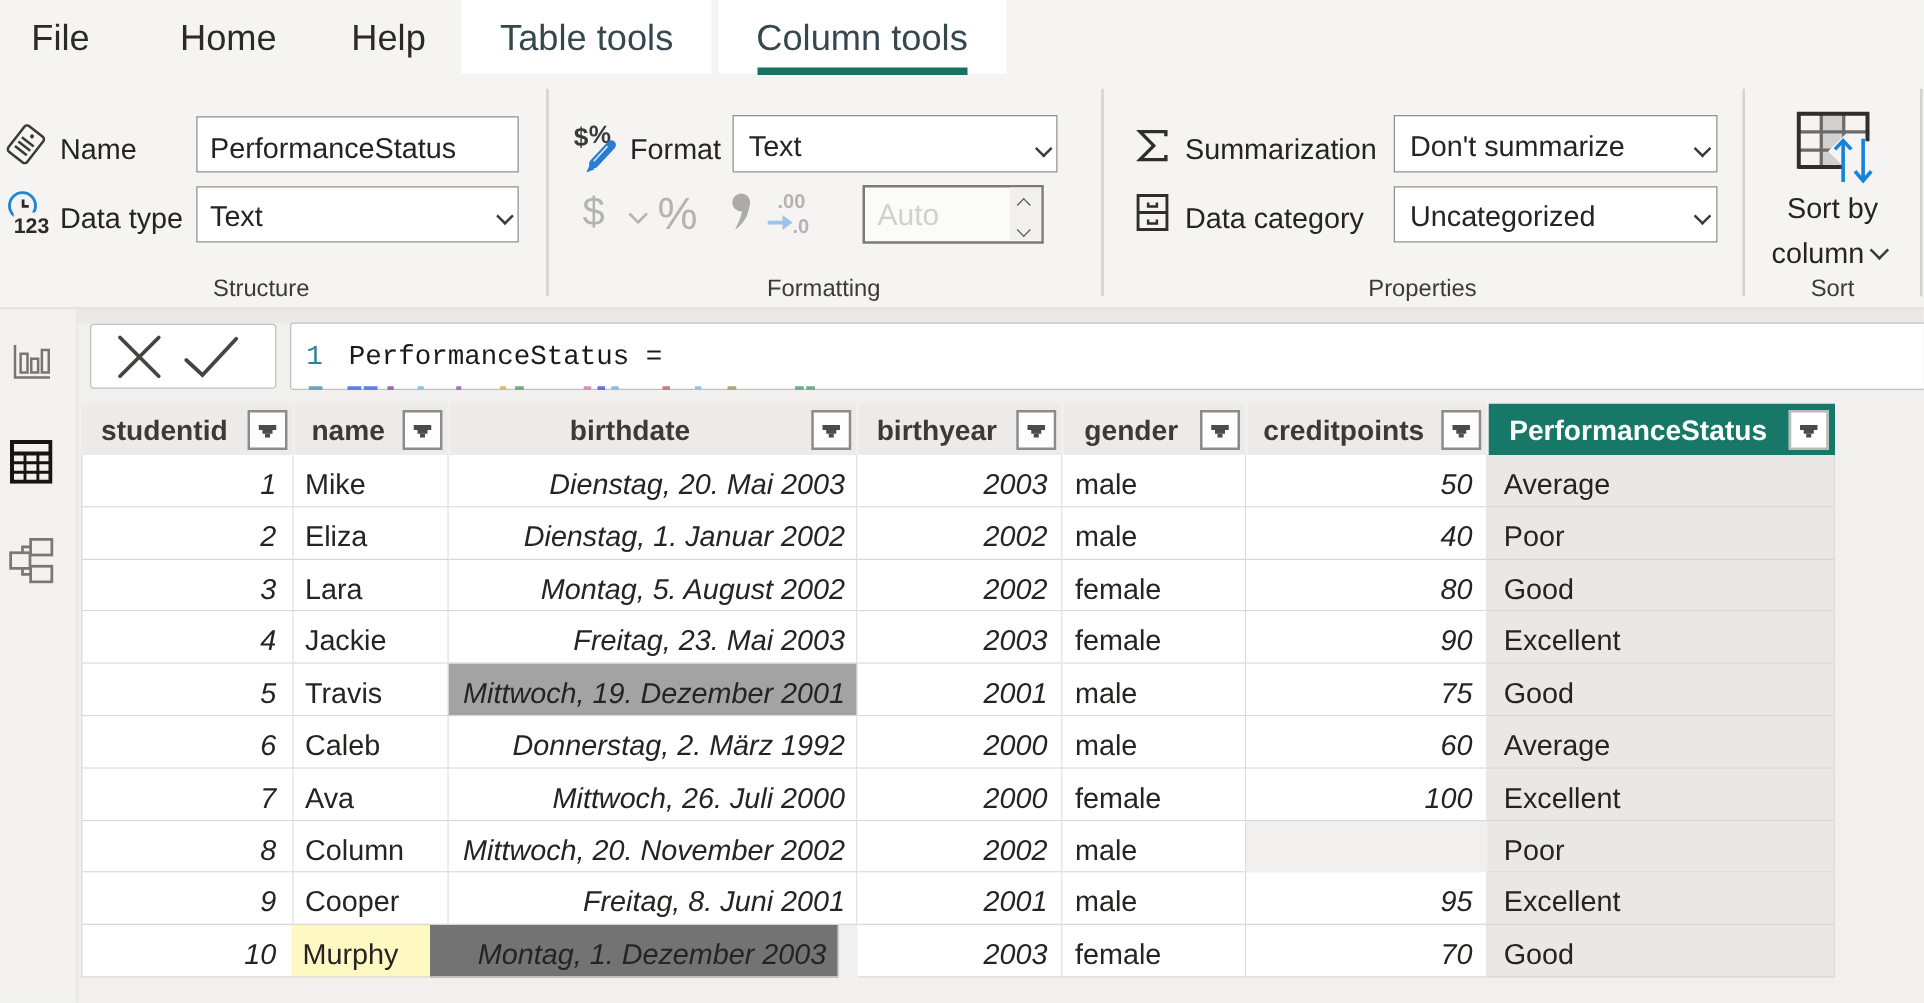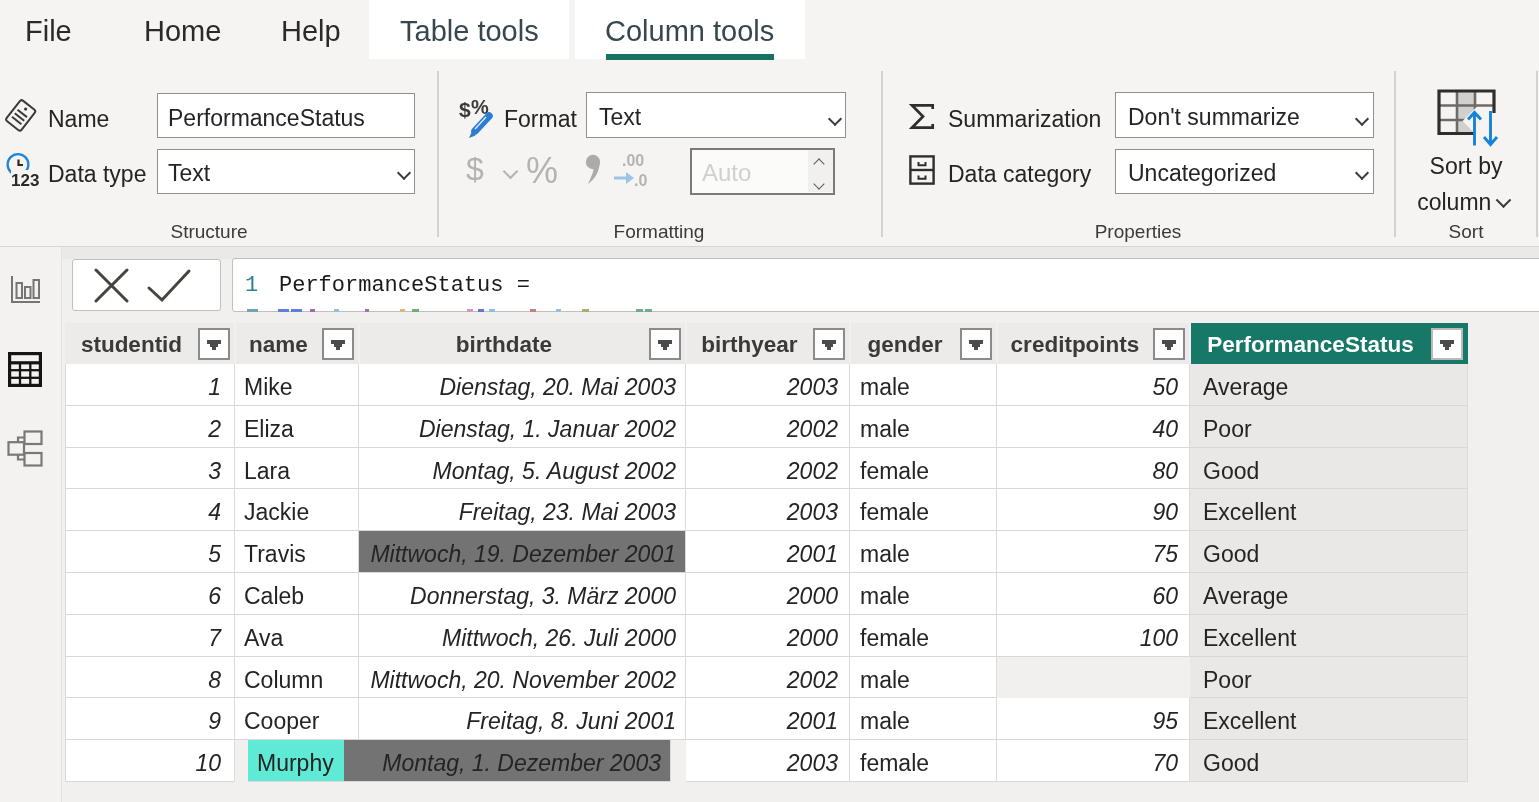--- a/index.html
+++ b/index.html
@@ -274,28 +274,28 @@
 <div class="abs cell " style="left:1190px;top:447.6px;width:278px;height:41.8px;line-height:47.5px;padding-left:13px;background:#e9e8e7;">Good</div>
 <div class="abs cell ra it" style="left:65px;top:489.4px;width:170px;height:41.8px;line-height:47.5px;padding-right:13px;background:#ffffff;border-left:1.4px solid #d9d8d7;">4</div>
 <div class="abs cell " style="left:235px;top:489.4px;width:124px;height:41.8px;line-height:47.5px;padding-left:9px;background:#ffffff;">Jackie</div>
 <div class="abs cell ra it" style="left:359px;top:489.4px;width:327px;height:41.8px;line-height:47.5px;padding-right:9px;background:#ffffff;">Freitag, 23. Mai 2003</div>
 <div class="abs cell ra it" style="left:686px;top:489.4px;width:164px;height:41.8px;line-height:47.5px;padding-right:11px;background:#ffffff;">2003</div>
 <div class="abs cell " style="left:850px;top:489.4px;width:147px;height:41.8px;line-height:47.5px;padding-left:10px;background:#ffffff;">female</div>
 <div class="abs cell ra it" style="left:997px;top:489.4px;width:193px;height:41.8px;line-height:47.5px;padding-right:11px;background:#ffffff;">90</div>
 <div class="abs cell " style="left:1190px;top:489.4px;width:278px;height:41.8px;line-height:47.5px;padding-left:13px;background:#e9e8e7;">Excellent</div>
 <div class="abs cell ra it" style="left:65px;top:531.2px;width:170px;height:41.8px;line-height:47.5px;padding-right:13px;background:#ffffff;border-left:1.4px solid #d9d8d7;">5</div>
 <div class="abs cell " style="left:235px;top:531.2px;width:124px;height:41.8px;line-height:47.5px;padding-left:9px;background:#ffffff;">Travis</div>
-<div class="abs cell ra it" style="left:359px;top:531.2px;width:327px;height:41.8px;line-height:47.5px;padding-right:9px;background:#737373;">Mittwoch, 19. Dezember 2001</div>
+<div class="abs cell ra it" style="left:359px;top:531.2px;width:327px;height:41.8px;line-height:47.5px;padding-right:9px;background:#a3a3a3;">Mittwoch, 19. Dezember 2001</div>
 <div class="abs cell ra it" style="left:686px;top:531.2px;width:164px;height:41.8px;line-height:47.5px;padding-right:11px;background:#ffffff;">2001</div>
 <div class="abs cell " style="left:850px;top:531.2px;width:147px;height:41.8px;line-height:47.5px;padding-left:10px;background:#ffffff;">male</div>
 <div class="abs cell ra it" style="left:997px;top:531.2px;width:193px;height:41.8px;line-height:47.5px;padding-right:11px;background:#ffffff;">75</div>
 <div class="abs cell " style="left:1190px;top:531.2px;width:278px;height:41.8px;line-height:47.5px;padding-left:13px;background:#e9e8e7;">Good</div>
 <div class="abs cell ra it" style="left:65px;top:573.0px;width:170px;height:41.8px;line-height:47.5px;padding-right:13px;background:#ffffff;border-left:1.4px solid #d9d8d7;">6</div>
 <div class="abs cell " style="left:235px;top:573.0px;width:124px;height:41.8px;line-height:47.5px;padding-left:9px;background:#ffffff;">Caleb</div>
-<div class="abs cell ra it" style="left:359px;top:573.0px;width:327px;height:41.8px;line-height:47.5px;padding-right:9px;background:#ffffff;">Donnerstag, 3. März 2000</div>
+<div class="abs cell ra it" style="left:359px;top:573.0px;width:327px;height:41.8px;line-height:47.5px;padding-right:9px;background:#ffffff;">Donnerstag, 2. März 1992</div>
 <div class="abs cell ra it" style="left:686px;top:573.0px;width:164px;height:41.8px;line-height:47.5px;padding-right:11px;background:#ffffff;">2000</div>
 <div class="abs cell " style="left:850px;top:573.0px;width:147px;height:41.8px;line-height:47.5px;padding-left:10px;background:#ffffff;">male</div>
 <div class="abs cell ra it" style="left:997px;top:573.0px;width:193px;height:41.8px;line-height:47.5px;padding-right:11px;background:#ffffff;">60</div>
 <div class="abs cell " style="left:1190px;top:573.0px;width:278px;height:41.8px;line-height:47.5px;padding-left:13px;background:#e9e8e7;">Average</div>
 <div class="abs cell ra it" style="left:65px;top:614.8px;width:170px;height:41.8px;line-height:47.5px;padding-right:13px;background:#ffffff;border-left:1.4px solid #d9d8d7;">7</div>
 <div class="abs cell " style="left:235px;top:614.8px;width:124px;height:41.8px;line-height:47.5px;padding-left:9px;background:#ffffff;">Ava</div>
 <div class="abs cell ra it" style="left:359px;top:614.8px;width:327px;height:41.8px;line-height:47.5px;padding-right:9px;background:#ffffff;">Mittwoch, 26. Juli 2000</div>
 <div class="abs cell ra it" style="left:686px;top:614.8px;width:164px;height:41.8px;line-height:47.5px;padding-right:11px;background:#ffffff;">2000</div>
 <div class="abs cell " style="left:850px;top:614.8px;width:147px;height:41.8px;line-height:47.5px;padding-left:10px;background:#ffffff;">female</div>
 <div class="abs cell ra it" style="left:997px;top:614.8px;width:193px;height:41.8px;line-height:47.5px;padding-right:11px;background:#ffffff;">100</div>
@@ -307,18 +307,18 @@
 <div class="abs cell " style="left:850px;top:656.6px;width:147px;height:41.8px;line-height:47.5px;padding-left:10px;background:#ffffff;">male</div>
 <div class="abs cell " style="left:1190px;top:656.6px;width:278px;height:41.8px;line-height:47.5px;padding-left:13px;background:#e9e8e7;">Poor</div>
 <div class="abs cell ra it" style="left:65px;top:698.4px;width:170px;height:41.8px;line-height:47.5px;padding-right:13px;background:#ffffff;border-left:1.4px solid #d9d8d7;">9</div>
 <div class="abs cell " style="left:235px;top:698.4px;width:124px;height:41.8px;line-height:47.5px;padding-left:9px;background:#ffffff;">Cooper</div>
 <div class="abs cell ra it" style="left:359px;top:698.4px;width:327px;height:41.8px;line-height:47.5px;padding-right:9px;background:#ffffff;">Freitag, 8. Juni 2001</div>
 <div class="abs cell ra it" style="left:686px;top:698.4px;width:164px;height:41.8px;line-height:47.5px;padding-right:11px;background:#ffffff;">2001</div>
 <div class="abs cell " style="left:850px;top:698.4px;width:147px;height:41.8px;line-height:47.5px;padding-left:10px;background:#ffffff;">male</div>
 <div class="abs cell ra it" style="left:997px;top:698.4px;width:193px;height:41.8px;line-height:47.5px;padding-right:11px;background:#ffffff;">95</div>
 <div class="abs cell " style="left:1190px;top:698.4px;width:278px;height:41.8px;line-height:47.5px;padding-left:13px;background:#e9e8e7;">Excellent</div>
 <div class="abs cell ra it" style="left:65px;top:740.2px;width:170px;height:41.8px;line-height:47.5px;padding-right:13px;background:#ffffff;border-left:1.4px solid #d9d8d7;">10</div>
-<div class="abs cell " style="left:248px;top:740.2px;width:124px;height:41.8px;line-height:47.5px;padding-left:9px;background:#5eead4;">Murphy</div>
+<div class="abs cell " style="left:233px;top:740.2px;width:124px;height:41.8px;line-height:47.5px;padding-left:9px;background:#fef9c3;">Murphy</div>
 <div class="abs cell ra it" style="left:344px;top:740.2px;width:327px;height:41.8px;line-height:47.5px;padding-right:9px;background:#737373;">Montag, 1. Dezember 2003</div>
 <div class="abs cell ra it" style="left:686px;top:740.2px;width:164px;height:41.8px;line-height:47.5px;padding-right:11px;background:#ffffff;">2003</div>
 <div class="abs cell " style="left:850px;top:740.2px;width:147px;height:41.8px;line-height:47.5px;padding-left:10px;background:#ffffff;">female</div>
 <div class="abs cell ra it" style="left:997px;top:740.2px;width:193px;height:41.8px;line-height:47.5px;padding-right:11px;background:#ffffff;">70</div>
 <div class="abs cell " style="left:1190px;top:740.2px;width:278px;height:41.8px;line-height:47.5px;padding-left:13px;background:#e9e8e7;">Good</div>
 </div>
 </body></html>

